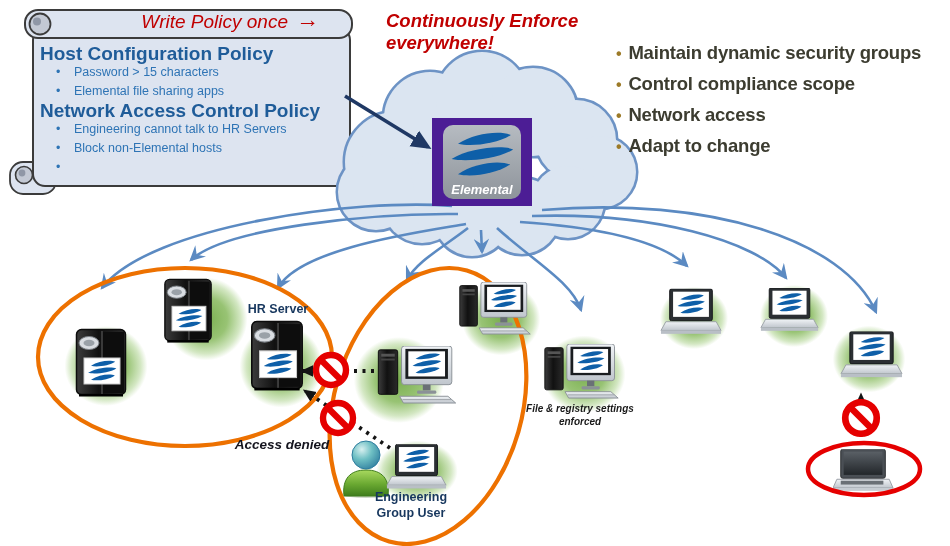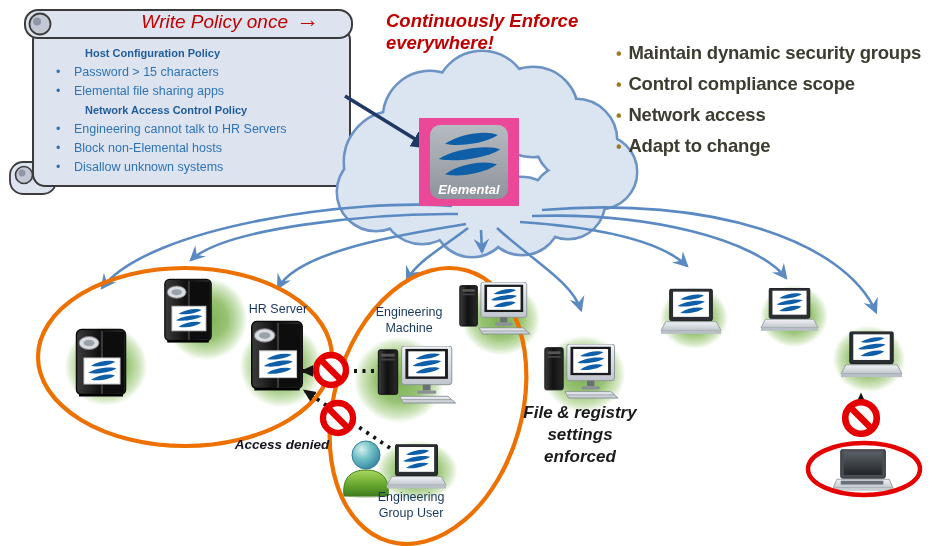--- a/index.html
+++ b/index.html
@@ -6,36 +6,36 @@
   #stage{position:relative;width:950px;height:546px;background:#ffffff;overflow:hidden;
          font-family:"Liberation Sans",sans-serif;}
   .abs{position:absolute;}
   .glow{position:absolute;border-radius:50%;z-index:1;
         background:radial-gradient(closest-side, rgba(104,164,56,.88) 0%, rgba(112,172,62,.72) 38%,
                    rgba(128,186,80,.34) 62%, rgba(140,196,92,0) 74%);}
   #layer-under{left:0;top:0;z-index:2;}
   .machine{z-index:3;}
   #layer-over{left:0;top:0;z-index:4;}
   .lbl{position:absolute;z-index:5;}
-  .lbl-blue{color:#17375E;font-weight:normal;font-size:12.5px;line-height:1.28;text-align:center;}
+  .lbl-blue{color:#17375E;font-weight:bold;font-size:12.5px;line-height:1.28;text-align:center;}
   .lbl-ital{font-style:italic;font-weight:bold;text-align:center;line-height:1.3;}
   .banner-title{left:58px;top:11px;width:230px;text-align:right;color:#C00000;
                 font-style:italic;font-weight:normal;font-size:19px;z-index:6;}
   .banner-arrow{left:296px;top:6px;color:#C00000;font-size:23px;font-weight:bold;z-index:6;}
   .tagline{left:374px;top:10px;width:300px;color:#C00000;font-style:italic;font-weight:bold;
            font-size:18.5px;z-index:6;margin-left:12px;}
   .scroll-body{left:40px;top:44px;width:300px;z-index:6;}
-  .sec-h{color:#1F5C99;font-weight:bold;font-size:11px;line-height:19px;margin-left:45px;}
+  .sec-h{color:#1F5C99;font-weight:bold;font-size:19px;line-height:19px;}
   .sec-i{color:#2E74B5;font-size:12.5px;line-height:19px;padding-left:34px;position:relative;}
   .sec-i .dot{position:absolute;left:16px;top:0;}
   .benefits{left:616px;top:42px;z-index:6;}
   .benefit{display:flex;align-items:baseline;height:31px;color:#3C3C30;font-weight:bold;
            font-size:18.5px;letter-spacing:-0.2px;}
   .benefit .b-dot{color:#9C7A28;margin-right:7px;font-size:16px;}
-  .logo-box{left:419px;top:118px;width:100px;height:88px;background:#ec4899;z-index:3;}
+  .logo-box{left:432px;top:118px;width:100px;height:88px;background:#4c1d95;z-index:3;}
   .logo-text{position:absolute;left:0;bottom:9px;width:100px;text-align:center;color:#fff;
              font-style:italic;font-weight:bold;font-size:13px;z-index:4;}
 </style>
 </head>
 <body>
 
 <div id="stage">
 
   <div class="glow" style="left:50px;top:312px;width:112px;height:108px"></div>
   <div class="glow" style="left:150px;top:263px;width:112px;height:112px"></div>
@@ -269,21 +269,21 @@
   <div class="lbl banner-arrow">→</div>
   <div class="lbl tagline">Continuously Enforce everywhere!</div>
 
   <div class="lbl scroll-body">
     <div class="sec-h">Host Configuration Policy</div>
     <div class="sec-i"><span class="dot">•</span><span>Password &gt; 15 characters</span></div>
     <div class="sec-i"><span class="dot">•</span><span>Elemental file sharing apps</span></div>
     <div class="sec-h">Network Access Control Policy</div>
     <div class="sec-i"><span class="dot">•</span><span>Engineering cannot talk to HR Servers</span></div>
     <div class="sec-i"><span class="dot">•</span><span>Block non-Elemental hosts</span></div>
-    <div class="sec-i"><span class="dot">•</span><span>Disallow unknown systems</span></div>
+    <div class="sec-i"><span class="dot">•</span></div>
   </div>
 
   <div class="lbl benefits">
     <div class="benefit">
         <span class="b-dot">•</span>
         <span>Maintain dynamic security groups</span>
       </div>
     <div class="benefit">
         <span class="b-dot">•</span>
         <span>Control compliance scope</span>
@@ -292,18 +292,17 @@
         <span class="b-dot">•</span>
         <span>Network access</span>
       </div>
     <div class="benefit">
         <span class="b-dot">•</span>
         <span>Adapt to change</span>
       </div>
   </div>
 
   <div class="lbl lbl-blue" style="left:240px;top:301px;width:76px">HR Server</div>
-  <div class="lbl lbl-blue" style="left:368px;top:304px;width:82px">Engineering Machine</div>
   <div class="lbl lbl-blue" style="left:365px;top:489px;width:92px">Engineering Group User</div>
   <div class="lbl lbl-ital" style="left:226px;top:436px;width:112px;font-size:13.5px;color:#14141e">Access denied</div>
-  <div class="lbl lbl-ital" style="left:516px;top:402px;width:128px;font-size:17px;color:#1a1a1a">File &amp; registry settings enforced</div>
+  <div class="lbl lbl-ital" style="left:516px;top:402px;width:128px;font-size:10px;color:#1a1a1a">File &amp; registry settings enforced</div>
 
 </div>
 
 </body></html>

